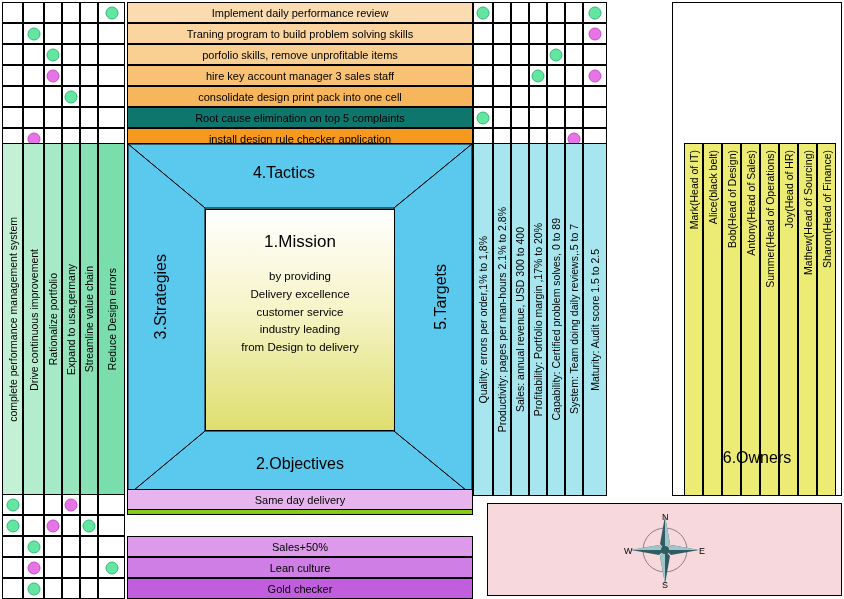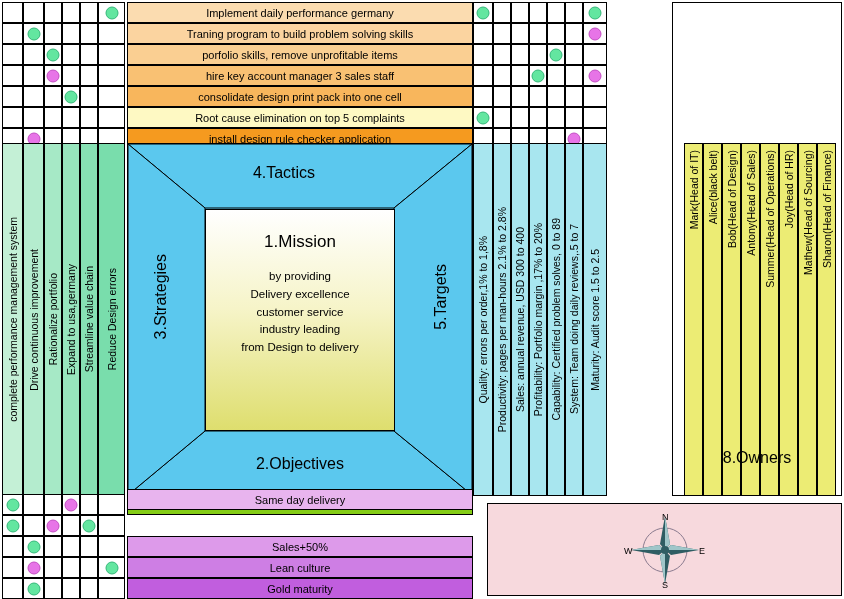--- a/index.html
+++ b/index.html
@@ -172,26 +172,26 @@
       <div class="grid-cell" style="left: 23px; top: 128px; width: 21px; height: 21px;">
         <span class="dot pink"></span>
       </div>
       <div class="grid-cell" style="left: 44px; top: 128px; width: 18px; height: 21px;"></div>
       <div class="grid-cell" style="left: 62px; top: 128px; width: 18px; height: 21px;"></div>
       <div class="grid-cell" style="left: 80px; top: 128px; width: 18px; height: 21px;"></div>
       <div class="grid-cell" style="left: 98px; top: 128px; width: 27px; height: 21px;"></div>
     </div>
 
   <div id="tactic-rows">
-      <div class="tactic-row" style="top: 2px; background: rgb(251, 220, 176);">Implement daily performance germany</div>
+      <div class="tactic-row" style="top: 2px; background: rgb(251, 220, 176);">Implement daily performance review</div>
       <div class="tactic-row" style="top: 23px; background: rgb(251, 212, 160);">Traning program to build problem solving skills</div>
       <div class="tactic-row" style="top: 44px; background: rgb(250, 207, 146);">porfolio skills, remove unprofitable items</div>
       <div class="tactic-row" style="top: 65px; background: rgb(249, 193, 115);">hire key account manager 3 sales staff</div>
       <div class="tactic-row" style="top: 86px; background: rgb(248, 182, 92);">consolidate design print pack into one cell</div>
-      <div class="tactic-row" style="top: 107px; background: #fef9c3;">Root cause elimination on top 5 complaints</div>
+      <div class="tactic-row" style="top: 107px; background: #0f766e;">Root cause elimination on top 5 complaints</div>
       <div class="tactic-row" style="top: 128px; background: rgb(245, 154, 31);">install design rule checker application</div>
     </div>
 
   <div id="tactics-target-matrix" style="position: absolute; left: 0px; top: 0px;">
       <div class="grid-cell" style="left: 473px; top: 2px; width: 20px; height: 21px;">
         <span class="dot green"></span>
       </div>
       <div class="grid-cell" style="left: 493px; top: 2px; width: 18px; height: 21px;"></div>
       <div class="grid-cell" style="left: 511px; top: 2px; width: 18px; height: 21px;"></div>
       <div class="grid-cell" style="left: 529px; top: 2px; width: 18px; height: 21px;"></div>
@@ -420,21 +420,21 @@
       <div class="owner-col" style="left: 779px; width: 19px;">
         <span>Joy(Head of HR)</span>
       </div>
       <div class="owner-col" style="left: 798px; width: 19px;">
         <span>Mathew(Head of Sourcing)</span>
       </div>
       <div class="owner-col" style="left: 817px; width: 19px;">
         <span>Sharon(Head of Finance)</span>
       </div>
     </div>
-  <div id="owners-title">8.Owners</div>
+  <div id="owners-title">6.Owners</div>
 
   <div id="objectives-strategy-matrix" style="position: absolute; left: 0px; top: 0px;">
       <div class="grid-cell" style="left: 2px; top: 494px; width: 21px; height: 21px;">
         <span class="dot green"></span>
       </div>
       <div class="grid-cell" style="left: 23px; top: 494px; width: 21px; height: 21px;"></div>
       <div class="grid-cell" style="left: 44px; top: 494px; width: 18px; height: 21px;"></div>
       <div class="grid-cell" style="left: 62px; top: 494px; width: 18px; height: 21px;">
         <span class="dot pink"></span>
       </div>
@@ -478,21 +478,21 @@
       <div class="grid-cell" style="left: 62px; top: 578px; width: 18px; height: 21px;"></div>
       <div class="grid-cell" style="left: 80px; top: 578px; width: 18px; height: 21px;"></div>
       <div class="grid-cell" style="left: 98px; top: 578px; width: 27px; height: 21px;"></div>
     </div>
 
   <div id="objective-rows">
       <div class="objective-row" style="top: 494px; background: #84cc16;">Error free service</div>
       <div class="objective-row" style="top: 489px; background: rgb(232, 180, 238);">Same day delivery</div>
       <div class="objective-row" style="top: 536px; background: rgb(221, 154, 234);">Sales+50%</div>
       <div class="objective-row" style="top: 557px; background: rgb(206, 126, 228);">Lean culture</div>
-      <div class="objective-row" style="top: 578px; background: rgb(193, 94, 222);">Gold maturity</div>
+      <div class="objective-row" style="top: 578px; background: rgb(193, 94, 222);">Gold checker</div>
     </div>
 
   <div id="compass-panel">
     <svg width="110" height="88" style="position:absolute;left:122px;top:2px;">
       <g transform="translate(55,44)">
         <circle r="22" fill="none" stroke="#8a7b8f" stroke-width="1"></circle>
         <polygon points="0,-34 5,-6 0,0 -5,-6" fill="#2f5d63"></polygon>
         <polygon points="0,34 5,6 0,0 -5,6" fill="#2f5d63"></polygon>
         <polygon points="-34,0 -6,5 0,0 -6,-5" fill="#2f5d63"></polygon>
         <polygon points="34,0 6,5 0,0 6,-5" fill="#2f5d63"></polygon>

